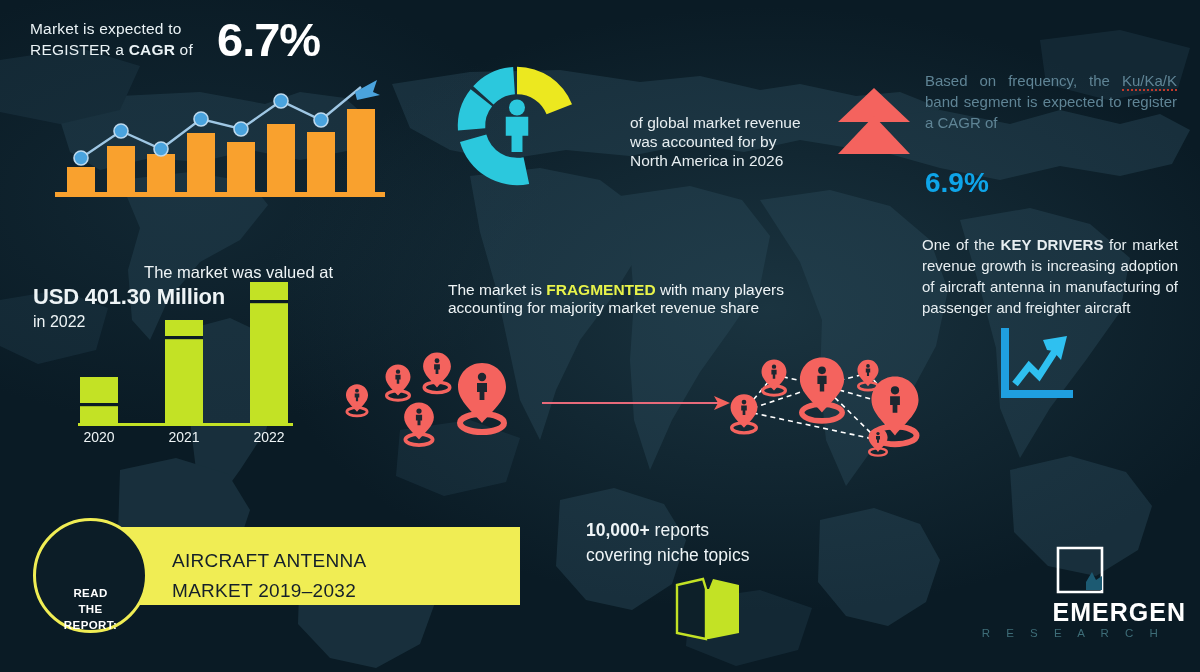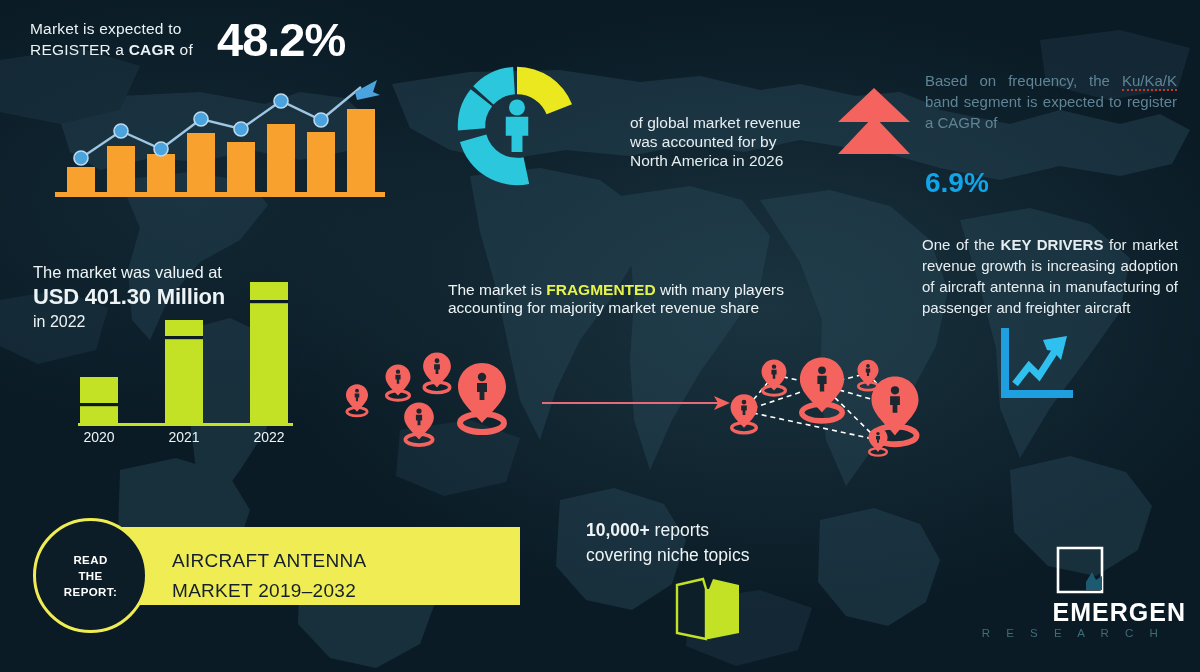--- a/index.html
+++ b/index.html
@@ -34,40 +34,40 @@
   .freqtxt{position:absolute;left:925px;top:70px;width:252px;font-size:15px;
       line-height:21px;color:#5f8495;text-align:justify;}
   .freqtxt .ku{border-bottom:2px dotted #c0392b;}
   .big69{position:absolute;left:925px;top:167px;font-size:28px;font-weight:bold;
          color:#0ea5e9;letter-spacing:0px;}
 
   .keydrv{position:absolute;left:922px;top:234px;width:256px;font-size:15px;
       line-height:21px;color:#e7eef1;text-align:justify;}
 
   .valtxt{position:absolute;left:33px;top:262px;width:300px;color:#eef4f6;}
-  .valtxt .l1{font-size:16.5px;line-height:21px;}
+  .valtxt .l1{font-size:16.5px;line-height:21px;text-align:right;}
   .valtxt .l2{font-size:22px;font-weight:bold;line-height:28px;letter-spacing:-.2px;}
   .valtxt .l3{font-size:16px;line-height:21px;}
 
   .fragtxt{position:absolute;left:448px;top:281px;width:336px;font-size:15.5px;
      line-height:18px;color:#eef4f6;text-align:justify;}
   .fragtxt .hl{color:#e8f34a;font-weight:bold;}
 
   .reports{position:absolute;left:586px;top:518px;width:270px;font-size:17.5px;
      line-height:25px;color:#eef4f6;}
   .reports .n{font-weight:bold;text-align:center;}
 
   
   .banner{position:absolute;left:95px;top:527px;width:425px;height:78px;background:#f0ed54;}
   .bannertxt{position:absolute;left:172px;top:546px;width:345px;color:#15202a;
      font-size:19px;font-weight:normal;line-height:30px;letter-spacing:.3px;}
   .readcirc{position:absolute;left:33px;top:518px;width:115px;height:115px;border-radius:50%;
      background:#0c1d27;border:3px solid #f0ed54;box-sizing:border-box;}
   .readtxt{position:absolute;left:33px;top:518px;width:115px;height:115px;
-     display:flex;align-items:center;justify-content:center;text-align:center;
+     display:flex;align-items:flex-end;justify-content:center;text-align:center;
      color:#ffffff;font-size:11.5px;font-weight:bold;line-height:16px;letter-spacing:.4px;}
 
   
   .logo-wrap{position:absolute;left:960px;top:546px;width:226px;height:100px;}
   .logo-mark{position:absolute;left:96px;top:0px;width:48px;height:48px;}
   .logo-name{position:absolute;left:0;top:52px;width:226px;text-align:right;
     font-size:25px;font-weight:bold;color:#ffffff;letter-spacing:1px;line-height:28px;}
   .logo-sub{position:absolute;left:0;top:80px;width:226px;text-align:center;
     font-size:11.5px;color:#3e6d78;letter-spacing:6.5px;line-height:14px;}
 </style>
@@ -106,21 +106,21 @@
       <path d="M690 600 L760 590 L812 608 L798 650 L736 666 L686 646 Z"></path>
       <path d="M0 300 L60 290 L108 308 L96 350 L38 364 L0 346 Z"></path>
     </g>
   </svg>
   <div id="mapglow"></div>
 
   <div class="txt hdr" style="left:30px;top:18px;width:190px;">
     <span>Market is expected to</span><br>
     <span>REGISTER a </span><span class="b">CAGR</span><span> of</span>
   </div>
-  <div class="big67">48.2%</div>
+  <div class="big67">6.7%</div>
 
   <svg style="position:absolute;left:55px;top:78px;" width="330" height="130" viewBox="0 0 330 130">
     <g>
       <rect x="12" y="89" width="28" height="27" fill="#f9a12e"></rect>
       <rect x="52" y="68" width="28" height="48" fill="#f9a12e"></rect>
       <rect x="92" y="76" width="28" height="40" fill="#f9a12e"></rect>
       <rect x="132" y="55" width="28" height="61" fill="#f9a12e"></rect>
       <rect x="172" y="64" width="28" height="52" fill="#f9a12e"></rect>
       <rect x="212" y="46" width="28" height="70" fill="#f9a12e"></rect>
       <rect x="252" y="54" width="28" height="62" fill="#f9a12e"></rect>

